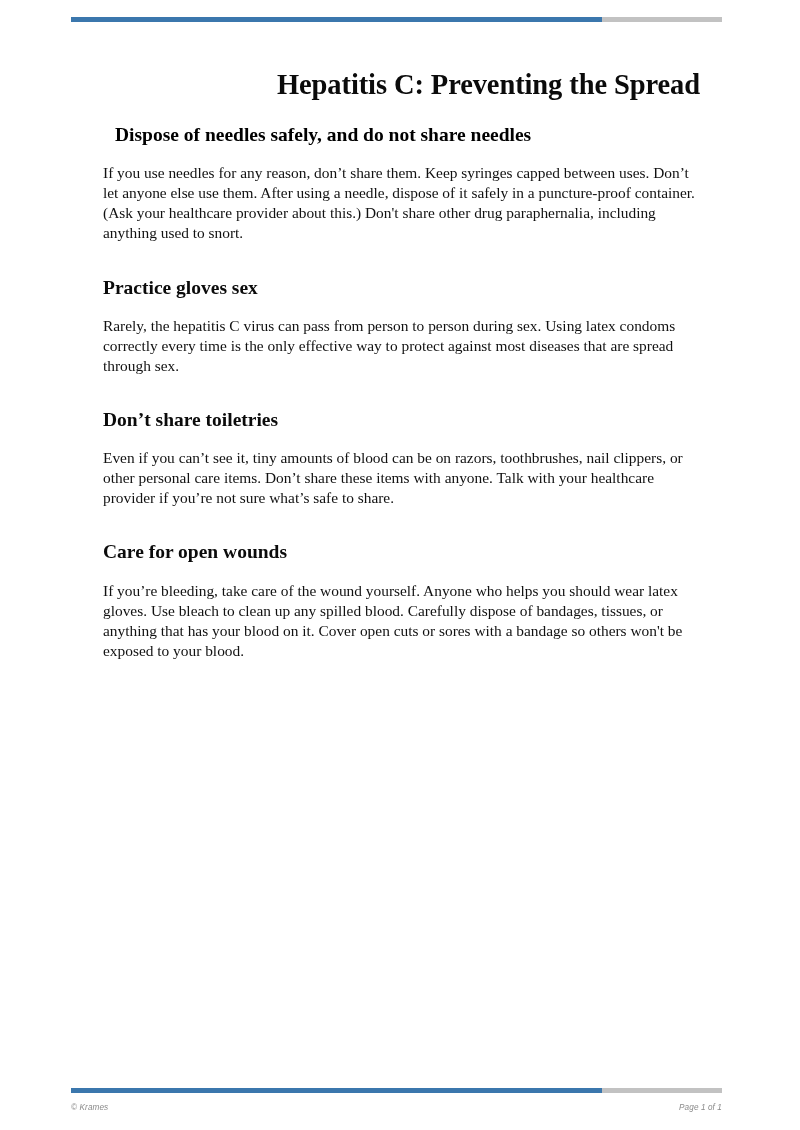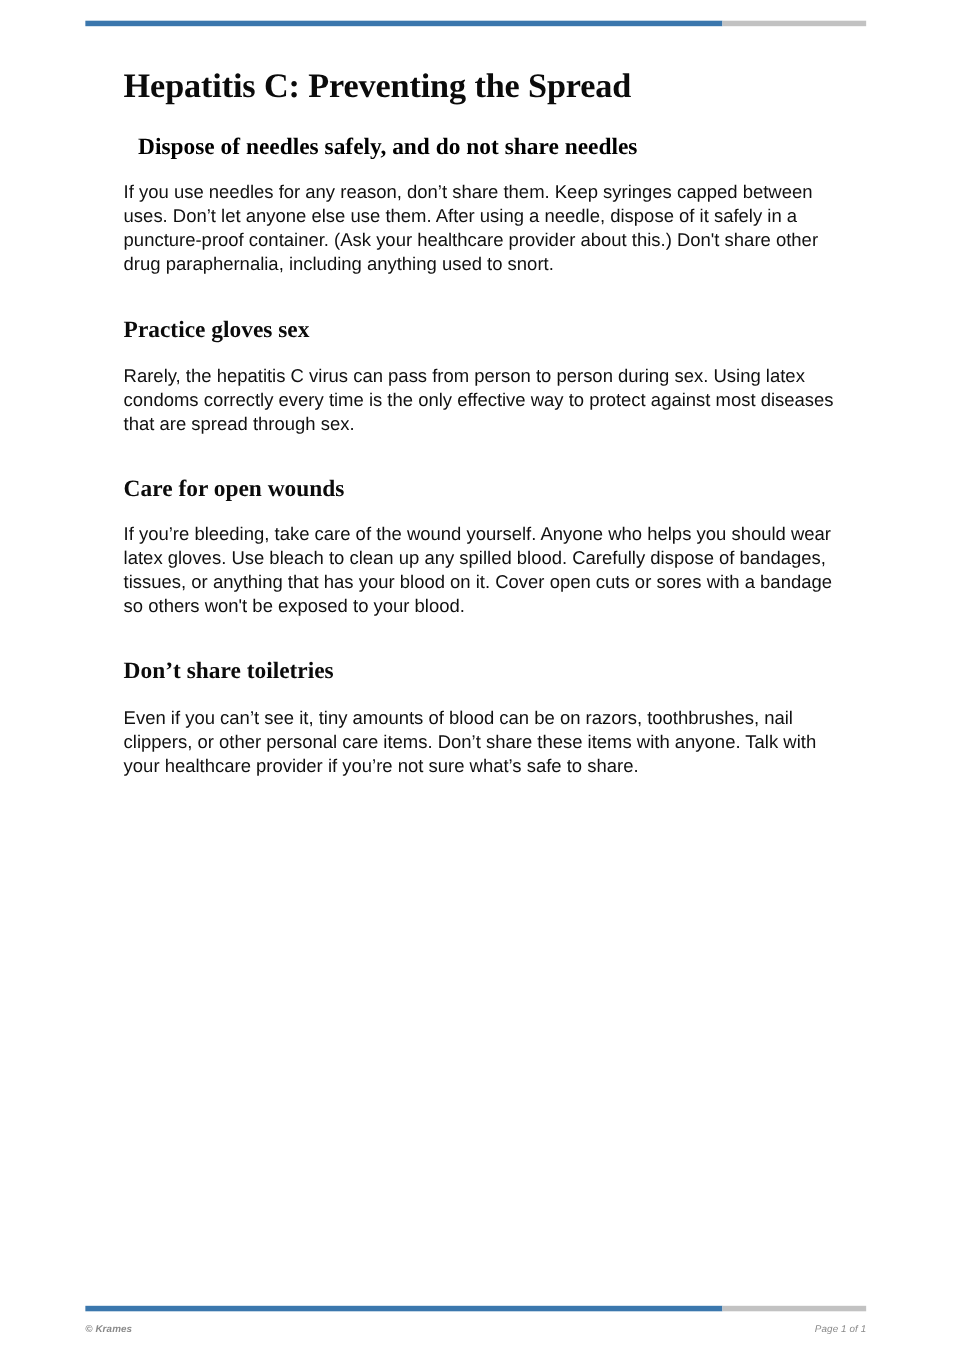--- a/index.html
+++ b/index.html
@@ -53,22 +53,23 @@
     top: 52px;
     width: 597px;
   }
 
   h1.doc-title {
     font-family: "Liberation Serif", "DejaVu Serif", serif;
     font-size: 28.5px;
     font-weight: bold;
     line-height: 1.16;
     letter-spacing: -0.1px;
-    margin: 4px 0 22px 0;
+    margin: 16px 0 22px 0;
     color: #0b0b0b;
+    text-align: right;
   }
 
   h2.section-title {
     font-family: "Liberation Serif", "DejaVu Serif", serif;
     font-size: 19.5px;
     font-weight: bold;
     line-height: 1.2;
     margin: 0 0 17px 12px;
     color: #000000;
   }
@@ -76,21 +77,21 @@
   h3.section-title {
     font-family: "Liberation Serif", "DejaVu Serif", serif;
     font-size: 19.5px;
     font-weight: bold;
     line-height: 1.2;
     margin: 0 0 17px 0;
     color: #0b0b0b;
   }
 
   p.body-text {
-    font-family: Liberation Sans, sans-serif;
+    font-family: Liberation Serif, serif;
     font-size: 15.4px;
     line-height: 1.30;
     margin: 0;
     color: #111111;
     text-align: left;
   }
 
   .section {
     margin-bottom: 0;
   }
@@ -109,21 +110,21 @@
     bottom: 18px;
     display: flex;
     justify-content: space-between;
     align-items: baseline;
     font-family: "Liberation Sans", "DejaVu Sans", sans-serif;
     font-style: italic;
     font-size: 8.2px;
     color: #8a8a8a;
     letter-spacing: 0.1px;
   }
-  .footer .copyright { text-align: right; font-weight: bold; }
+  .footer .copyright { text-align: right; }
   .footer .pagenum  { text-align: left; }
 </style>
 </head>
 <body>
 
 <div class="page">
 
   <div class="rule-bar top">
     <div class="seg-blue"></div>
     <div class="seg-gray"></div>
@@ -137,27 +138,27 @@
       <h2 class="section-title">Dispose of needles safely, and do not share needles</h2>
       <p class="body-text">If you use needles for any reason, don’t share them. Keep syringes capped between uses. Don’t let anyone else use them. After using a needle, dispose of it safely in a puncture-proof container. (Ask your healthcare provider about this.) Don't share other drug paraphernalia, including anything used to snort.</p>
     </div>
 
     <div class="section">
       <h3 class="section-title">Practice gloves sex</h3>
       <p class="body-text">Rarely, the hepatitis C virus can pass from person to person during sex. Using latex condoms correctly every time is the only effective way to protect against most diseases that are spread through sex.</p>
     </div>
 
     <div class="section">
-      <h3 class="section-title">Care for open wounds</h3>
-      <p class="body-text">If you’re bleeding, take care of the wound yourself. Anyone who helps you should wear latex gloves. Use bleach to clean up any spilled blood. Carefully dispose of bandages, tissues, or anything that has your blood on it. Cover open cuts or sores with a bandage so others won't be exposed to your blood.</p>
+      <h3 class="section-title">Don’t share toiletries</h3>
+      <p class="body-text">Even if you can’t see it, tiny amounts of blood can be on razors, toothbrushes, nail clippers, or other personal care items. Don’t share these items with anyone. Talk with your healthcare provider if you’re not sure what’s safe to share.</p>
     </div>
 
     <div class="section">
-      <h3 class="section-title">Don’t share toiletries</h3>
-      <p class="body-text">Even if you can’t see it, tiny amounts of blood can be on razors, toothbrushes, nail clippers, or other personal care items. Don’t share these items with anyone. Talk with your healthcare provider if you’re not sure what’s safe to share.</p>
+      <h3 class="section-title">Care for open wounds</h3>
+      <p class="body-text">If you’re bleeding, take care of the wound yourself. Anyone who helps you should wear latex gloves. Use bleach to clean up any spilled blood. Carefully dispose of bandages, tissues, or anything that has your blood on it. Cover open cuts or sores with a bandage so others won't be exposed to your blood.</p>
     </div>
 
   </div>
 
   <div class="rule-bar bottom">
     <div class="seg-blue"></div>
     <div class="seg-gray"></div>
   </div>
 
   <div class="footer">

